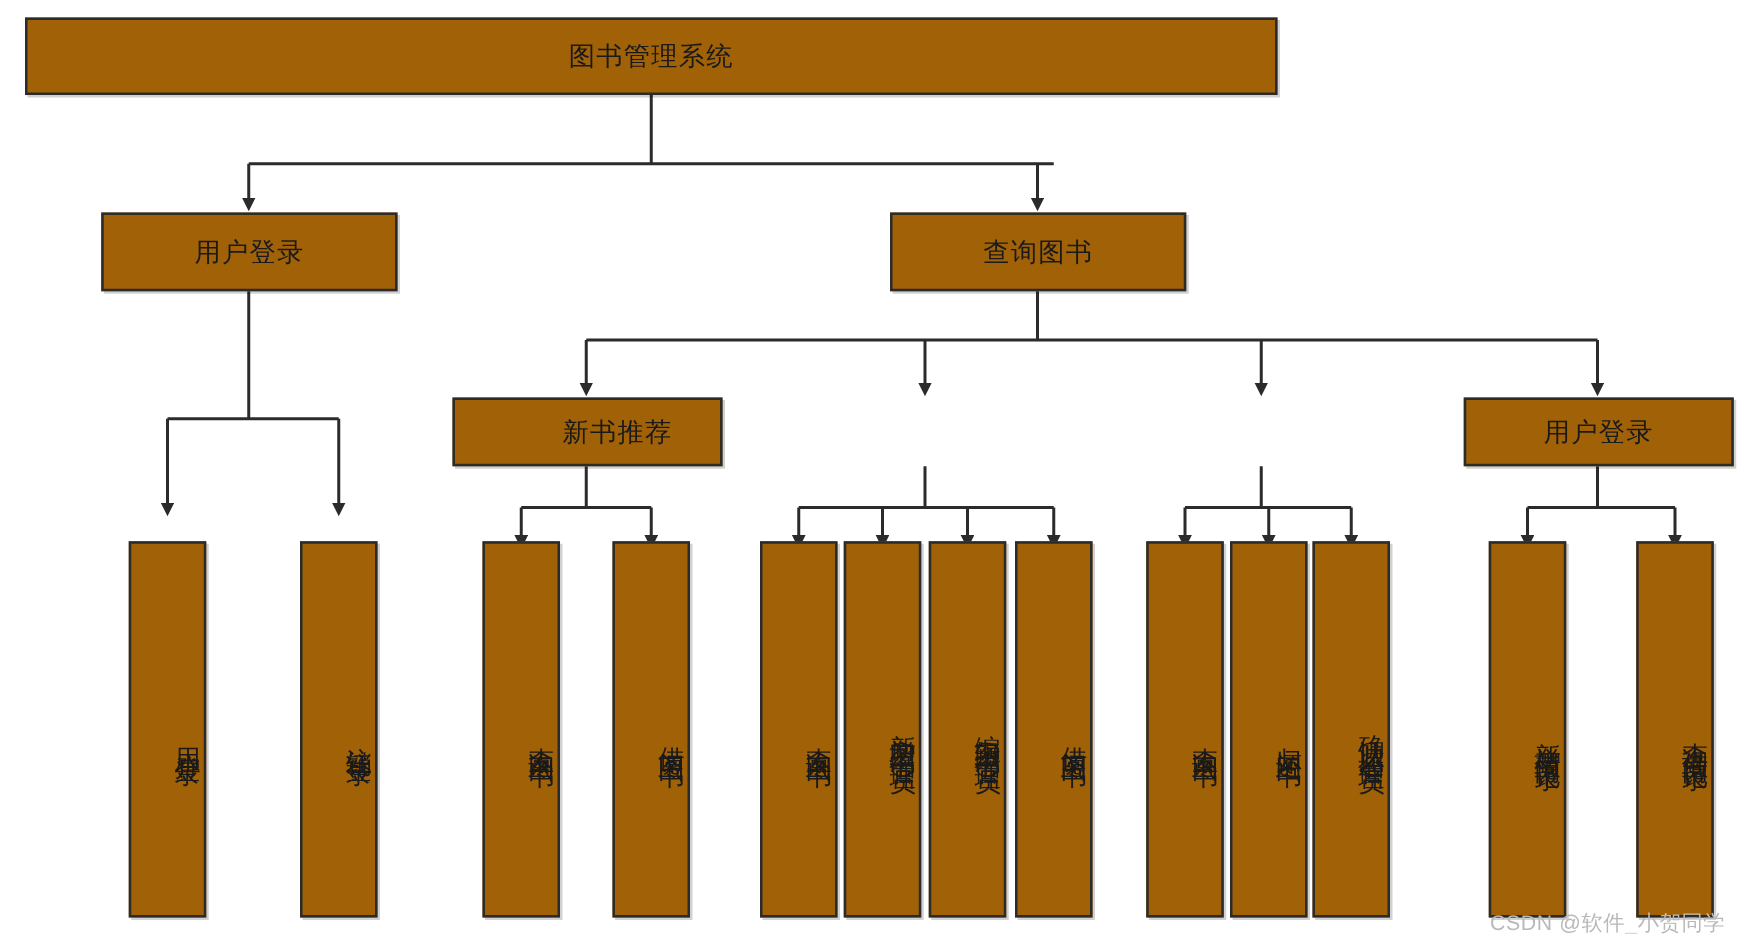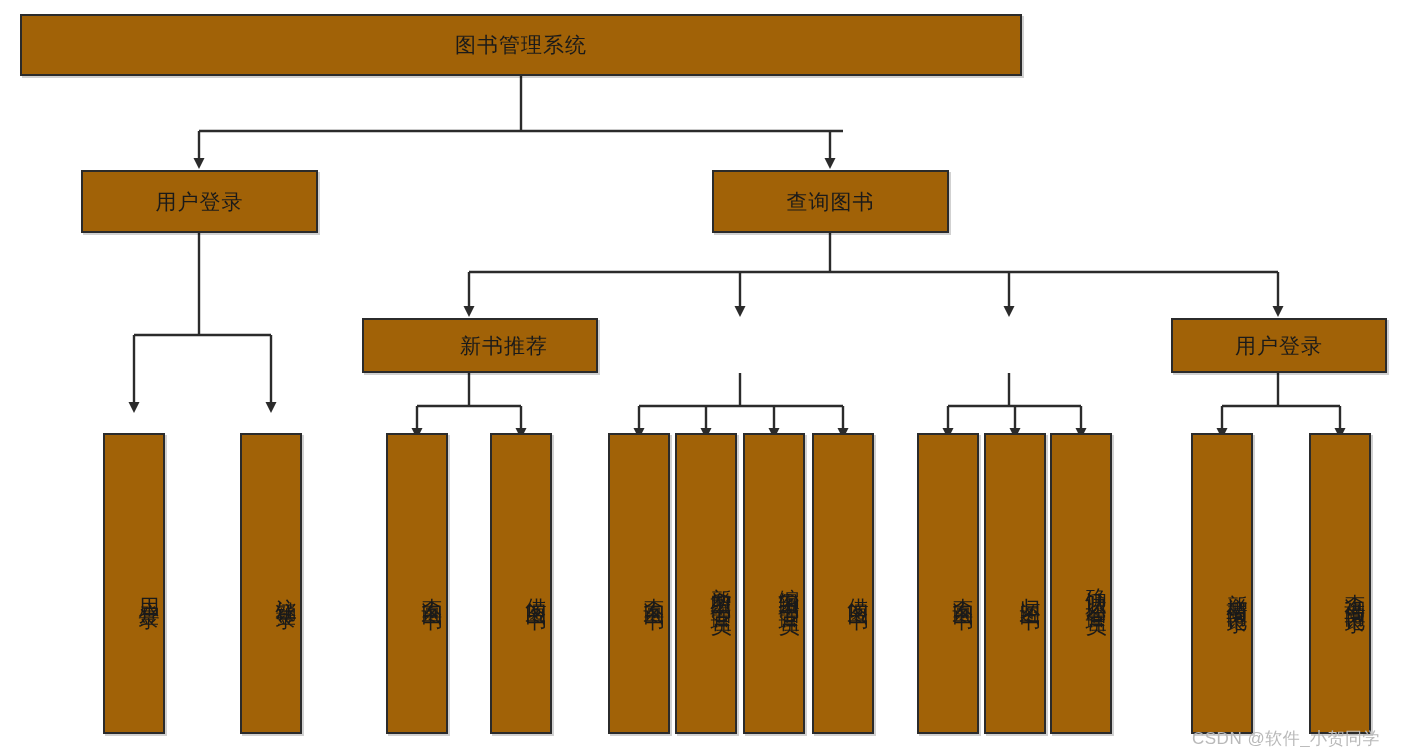--- a/index.html
+++ b/index.html
@@ -92,21 +92,21 @@
     <span>图书管理系统</span>
   </div>
 
   <div class="node h" style="left:81px;top:170px;width:237px;height:63px;">
     <span>用户登录</span>
   </div>
   <div class="node h" style="left:712px;top:170px;width:237px;height:63px;">
     <span>查询图书</span>
   </div>
 
-  <div class="node h" style="left:362px;top:318px;width:236px;height:55px;padding-left:48px;">
+  <div class="node h" style="left:362px;top:318px;width:216px;height:55px;padding-left:48px;">
     <span>新书推荐</span>
   </div>
   <div class="node h" style="left:1171px;top:318px;width:216px;height:55px;">
     <span>用户登录</span>
   </div>
 
   <div class="node leaf" style="left:103px;top:433px;width:62px;height:301px;">
     <span>用户登录</span>
   </div>
   <div class="node leaf" style="left:240px;top:433px;width:62px;height:301px;">

